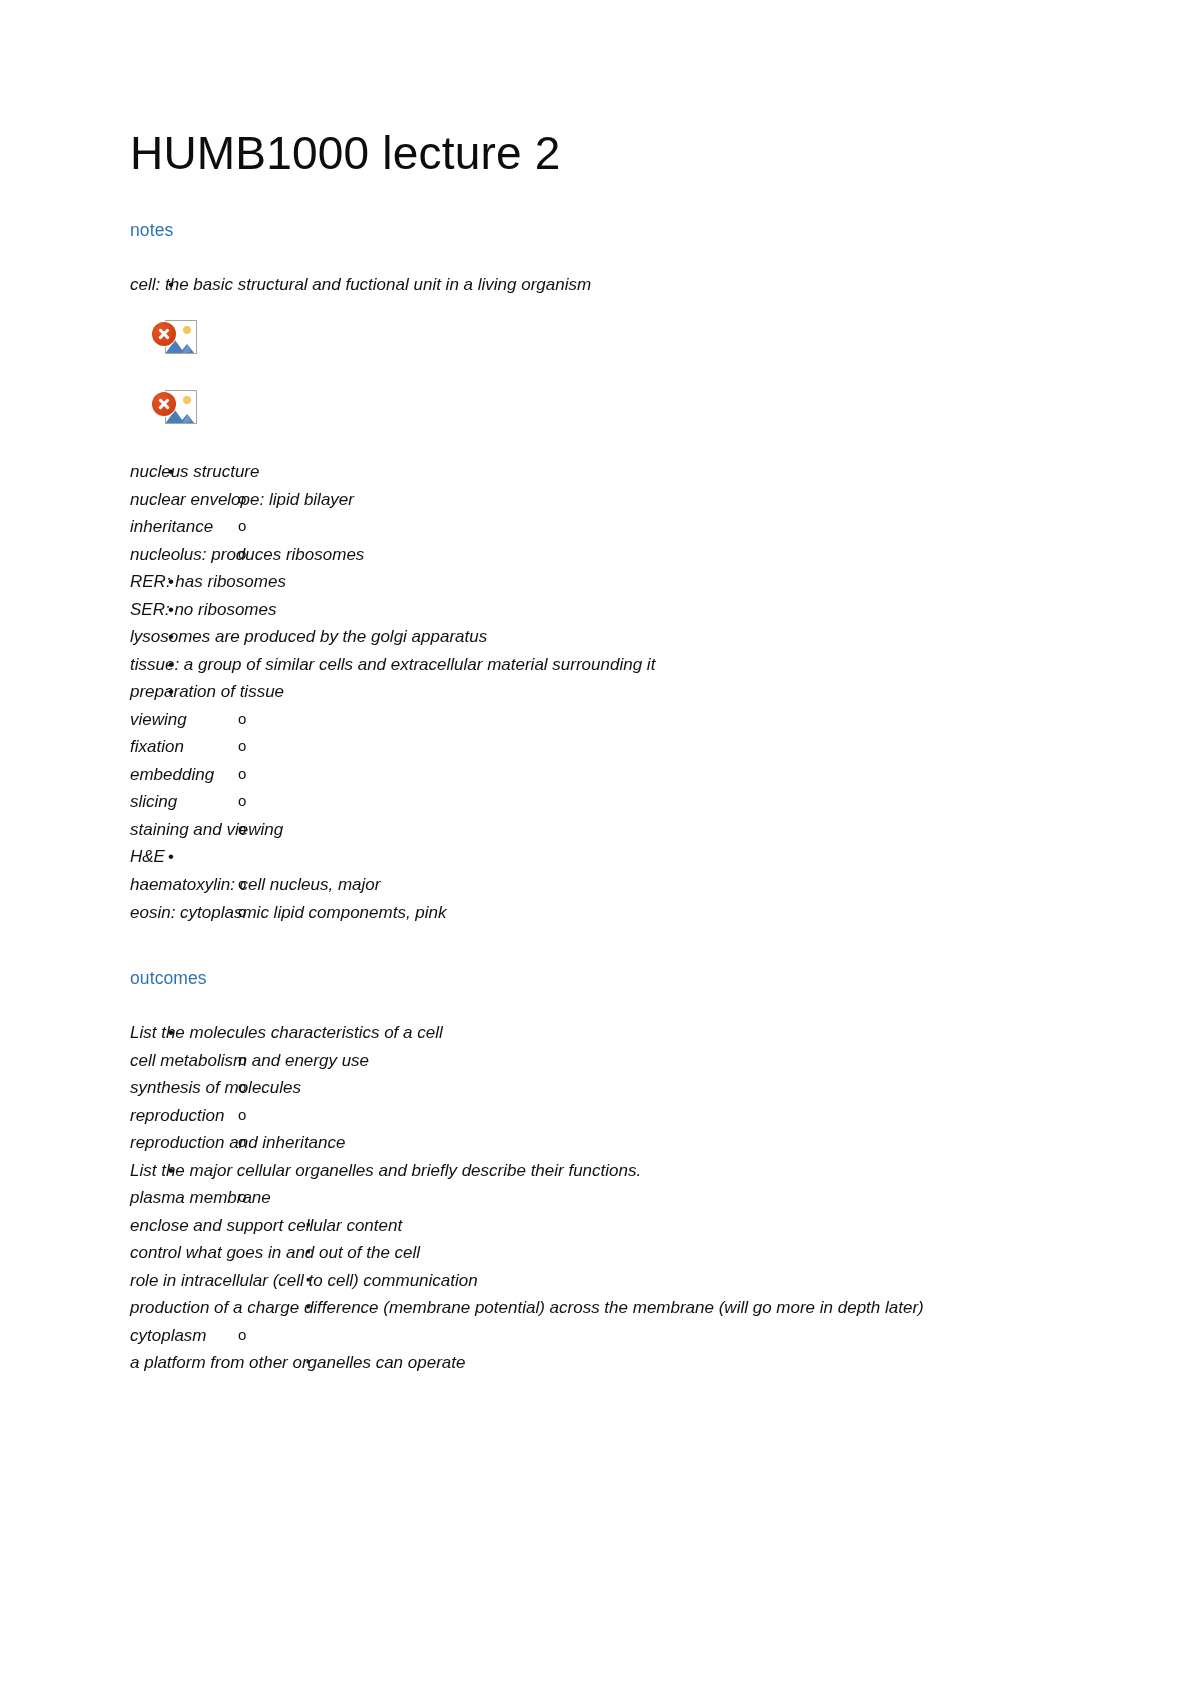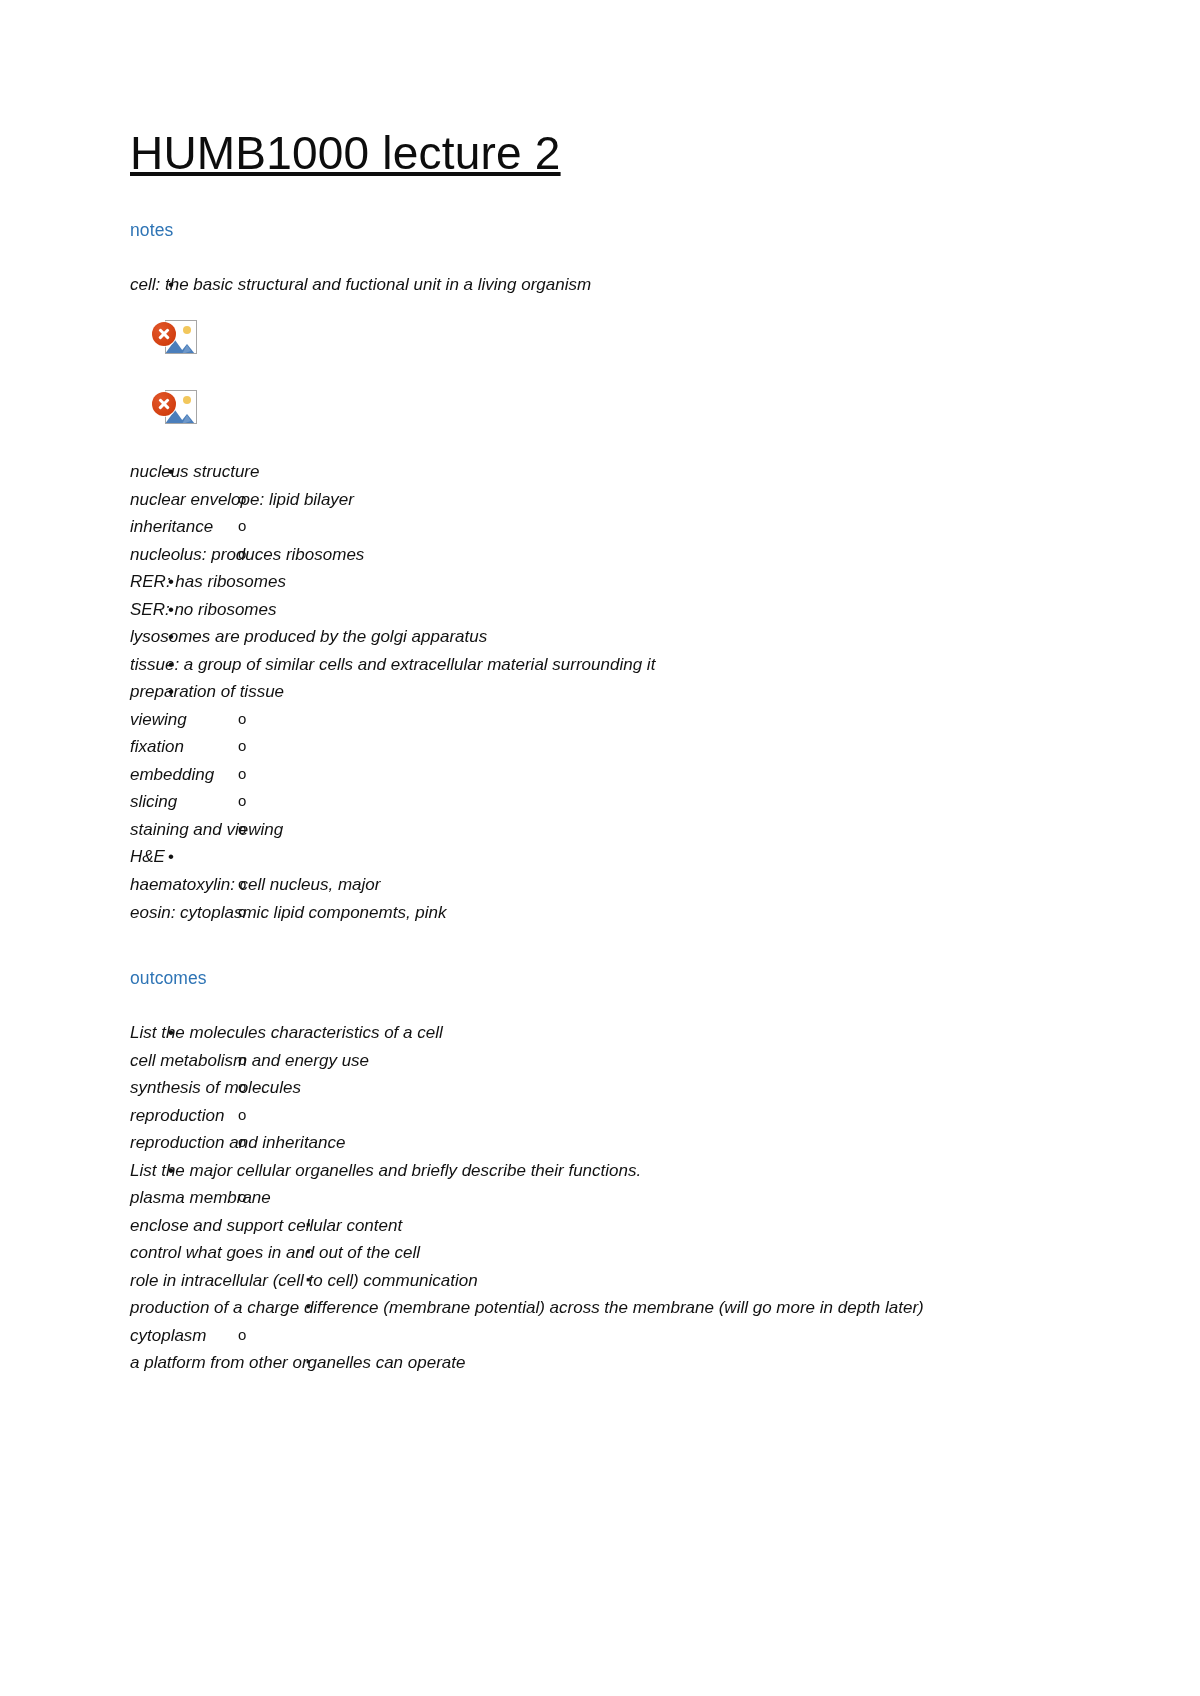--- a/index.html
+++ b/index.html
@@ -30,21 +30,20 @@
 
   
   .doc-title {
     font-size: 46px;
     font-weight: 400;
     line-height: 1.12;
     letter-spacing: 0.2px;
     color: #0d0d0d;
     margin: 0 0 0 0;
     font-family: "Liberation Sans", "DejaVu Sans", sans-serif;
-    text-decoration: underline;
   }
 
   
   .section-heading {
     font-size: 17.5px;
     font-weight: 400;
     color: #2e74b5;
     letter-spacing: 0.1px;
     margin: 0;
     line-height: 1.2;

